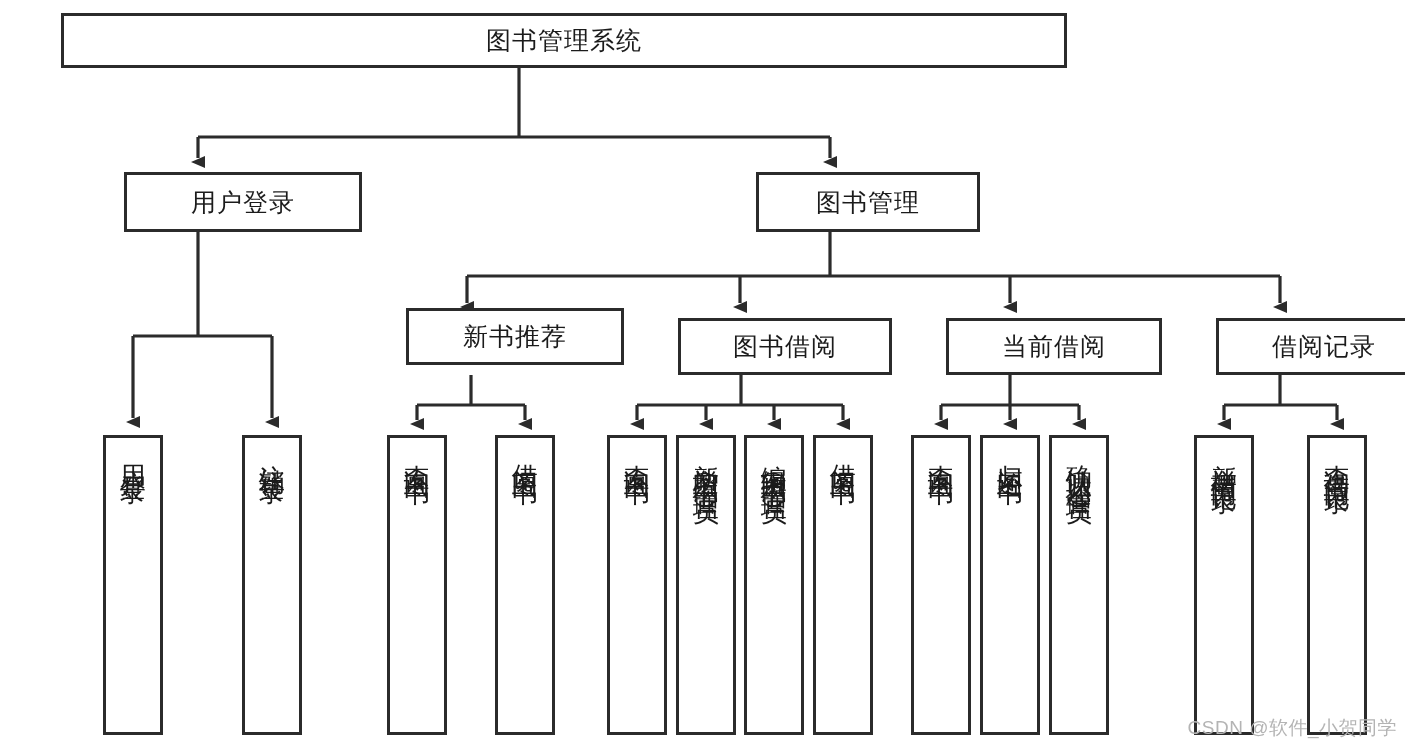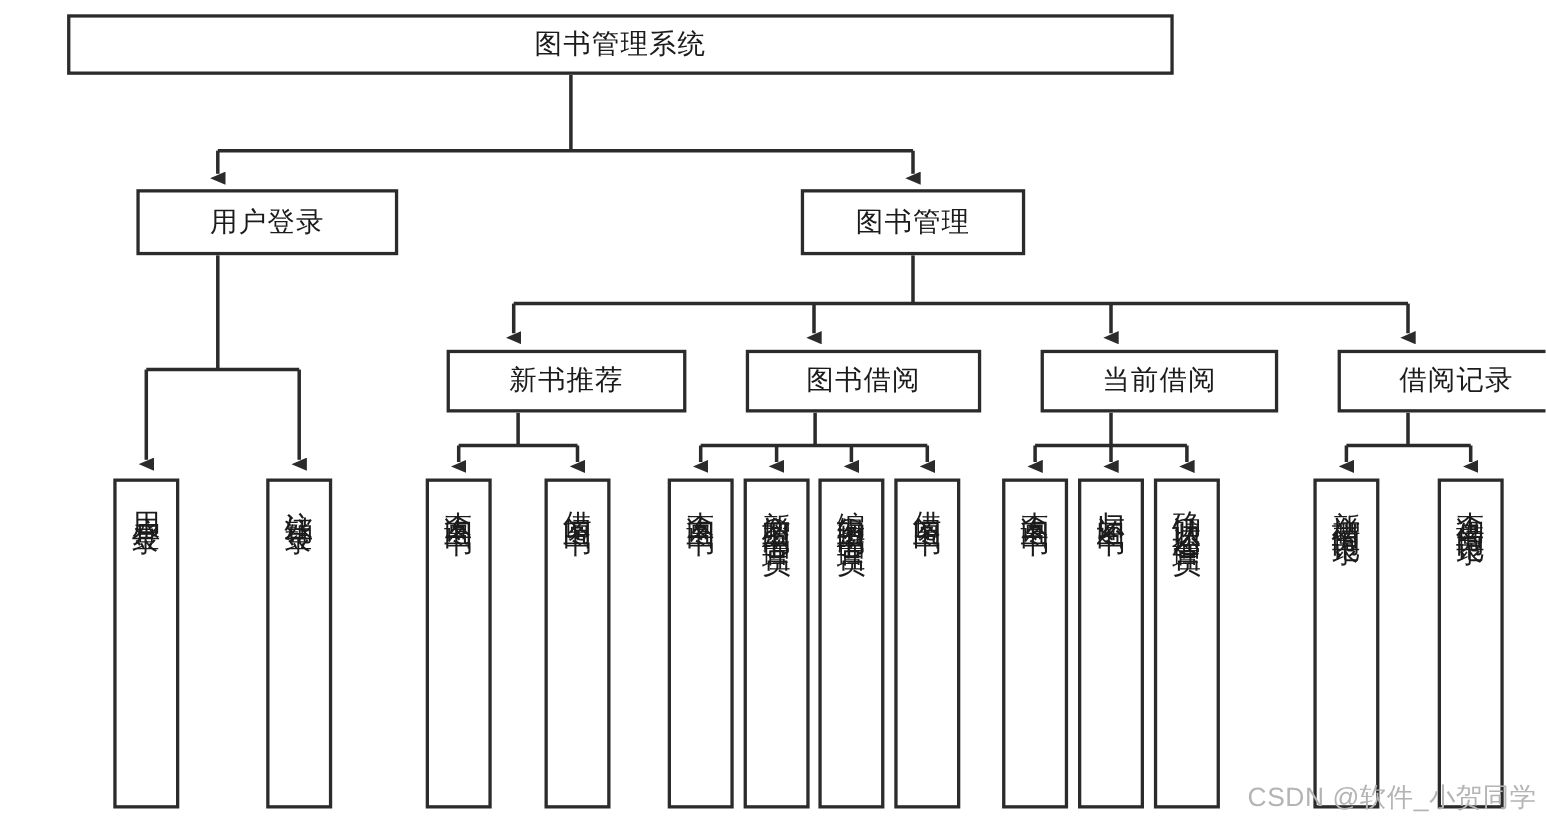--- a/index.html
+++ b/index.html
@@ -41,21 +41,21 @@
     text-orientation:upright;
     letter-spacing:5px;
     line-height:1.02;
     white-space:nowrap;
     display:block;
   }
   .watermark{
     position:absolute;
     right:8px;
     bottom:6px;
-    font-size:24px;
+    font-size:19px;
     color:#b4b4b4;
     letter-spacing:0.5px;
     white-space:nowrap;
   }
 </style>
 </head>
 <body>
 
 <div id="stage">
 
@@ -109,25 +109,25 @@
     </g>
   </svg>
 
   <div class="node h" style="left:17px;top:13px;width:1006px;height:55px;">
     <span>图书管理系统</span>
   </div>
 
   <div class="node h" style="left:80px;top:172px;width:238px;height:60px;">
     <span>用户登录</span>
   </div>
-  <div class="node h" style="left:684px;top:172px;width:204px;height:60px;">
+  <div class="node h" style="left:712px;top:172px;width:224px;height:60px;">
     <span>图书管理</span>
   </div>
 
-  <div class="node h" style="left:362px;top:318px;width:218px;height:57px;">
+  <div class="node h" style="left:362px;top:308px;width:218px;height:57px;">
     <span>新书推荐</span>
   </div>
   <div class="node h" style="left:902px;top:318px;width:216px;height:57px;">
     <span>当前借阅</span>
   </div>
   <div class="node h" style="left:634px;top:318px;width:214px;height:57px;">
     <span>图书借阅</span>
   </div>
   <div class="node h" style="left:1172px;top:318px;width:216px;height:57px;">
     <span>借阅记录</span>

